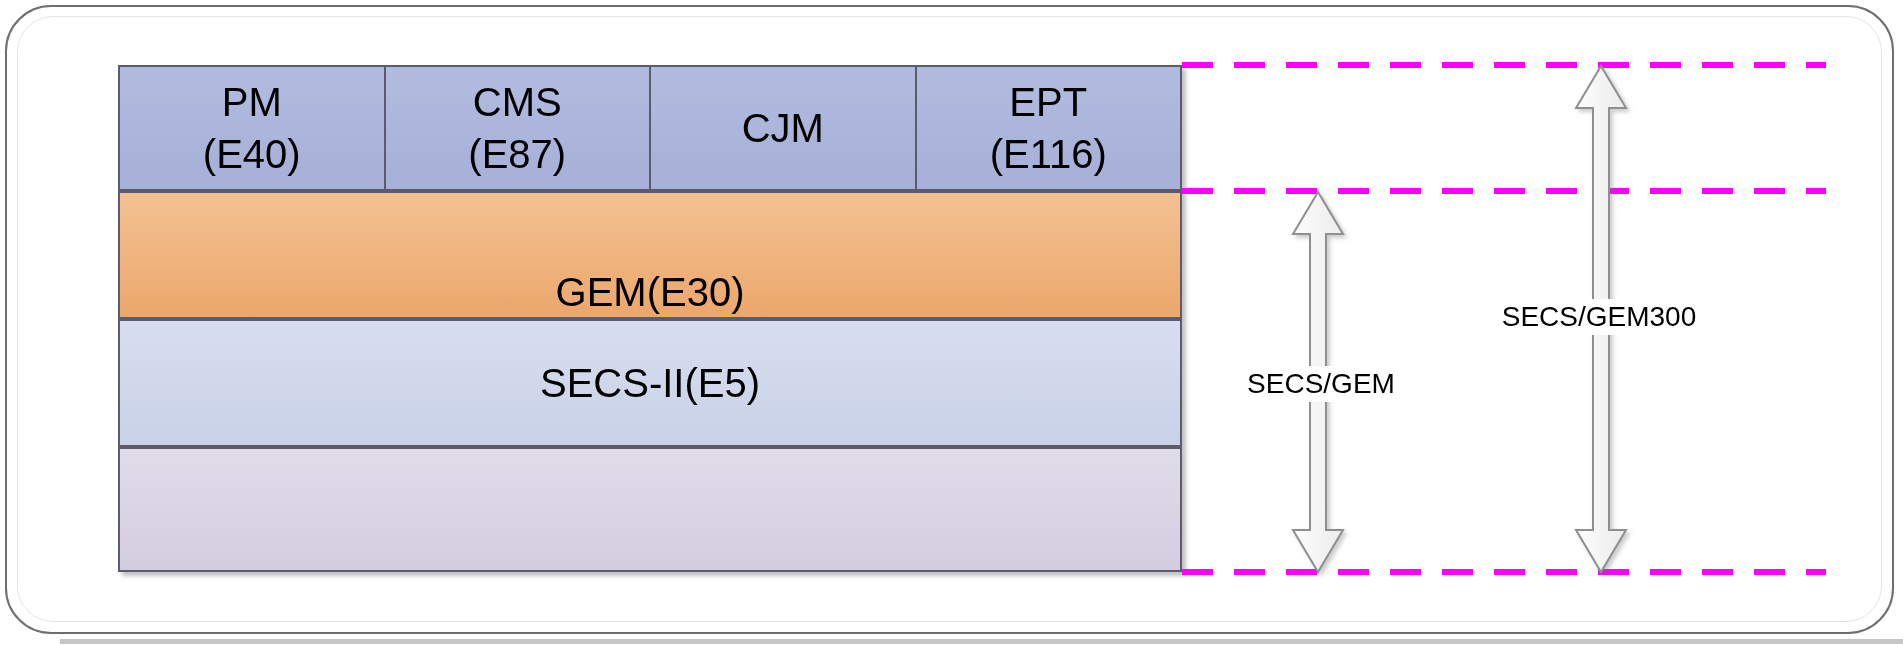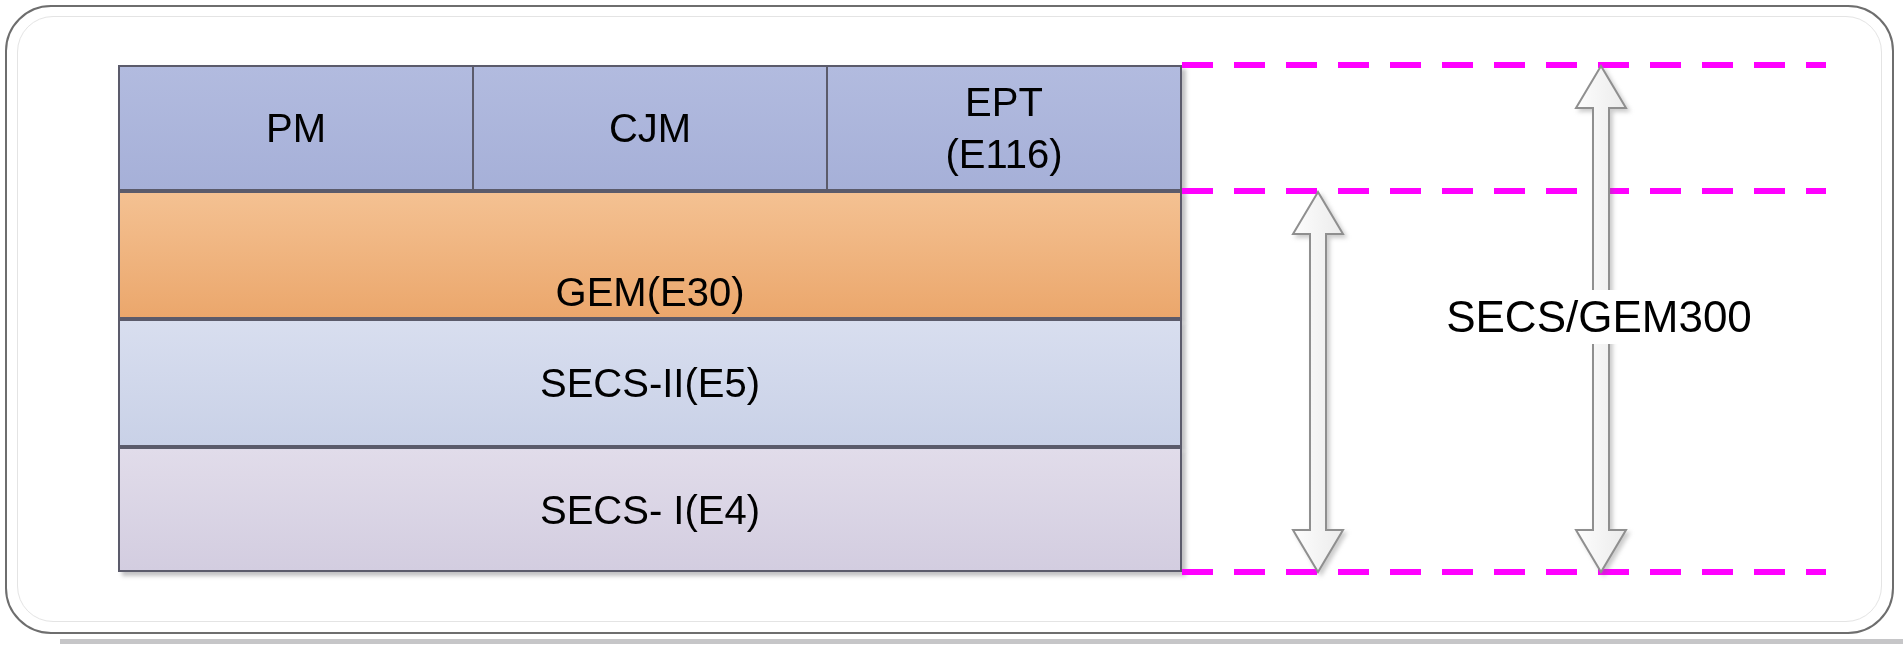--- a/index.html
+++ b/index.html
@@ -68,57 +68,59 @@
   .dash.top{top:62px;}
   .dash.mid{top:188px;}
   .dash.bottom{top:569px;}
   .arrow{
     position:absolute;
     filter:drop-shadow(3px 3px 2px rgba(110,110,110,.35));
   }
   .float-label{
     position:absolute;transform:translate(-50%,-50%);
     background:#ffffff;padding:2px 12px;
-    font-size:44px;white-space:nowrap;z-index:5;
+    font-size:28px;white-space:nowrap;z-index:5;
   }
 </style>
 </head>
 <body>
 
 <div class="canvas">
 
   <div class="outer-frame"></div>
   <div class="inner-frame"></div>
   <div class="bottom-shadow"></div>
 
   <div class="box row1">
     <div class="cell">
       <span>PM</span>
+      <span>(E40)</span>
+    </div>
+    <div class="cell">
+      <span>CMS</span>
+      <span>(E87)</span>
     </div>
     <div class="cell">
       <span>CJM</span>
     </div>
     <div class="cell">
       <span>EPT</span>
       <span>(E116)</span>
     </div>
   </div>
 
   <div class="box gem-row">
     <span>GEM(E30)</span>
   </div>
 
   <div class="box secs2-row">
     <span>SECS-II(E5)</span>
   </div>
 
   <div class="box row4">
-    <div class="half">
-      <span>SECS- I(E4)</span>
-    </div>
   </div>
 
   <div class="dash top"></div>
   <div class="dash mid"></div>
   <div class="dash bottom"></div>
 
   <svg class="arrow" style="left:1288px;top:190px;" width="60" height="384" viewBox="0 0 60 384">
     <defs>
       <linearGradient id="af1" x1="0" y1="0" x2="1" y2="0">
         <stop offset="0" stop-color="#fdfdfd"></stop>
@@ -131,15 +133,16 @@
   <svg class="arrow" style="left:1571px;top:64px;" width="60" height="510" viewBox="0 0 60 510">
     <defs>
       <linearGradient id="af2" x1="0" y1="0" x2="1" y2="0">
         <stop offset="0" stop-color="#fdfdfd"></stop>
           <stop offset="1" stop-color="#ebebeb"></stop>
       </linearGradient>
     </defs>
     <path d="M30,2 L5,44 L22,44 L22,466 L5,466 L30,508 L55,466 L38,466 L38,44 L55,44 Z" fill="url(#af2)" stroke="#8f8f8f" stroke-width="2" stroke-linejoin="miter"></path>
   </svg>
 
+  <div class="float-label" style="left:1321px;top:384px;">SECS/GEM</div>
   <div class="float-label" style="left:1599px;top:317px;">SECS/GEM300</div>
 
 </div>
 
 </body></html>

